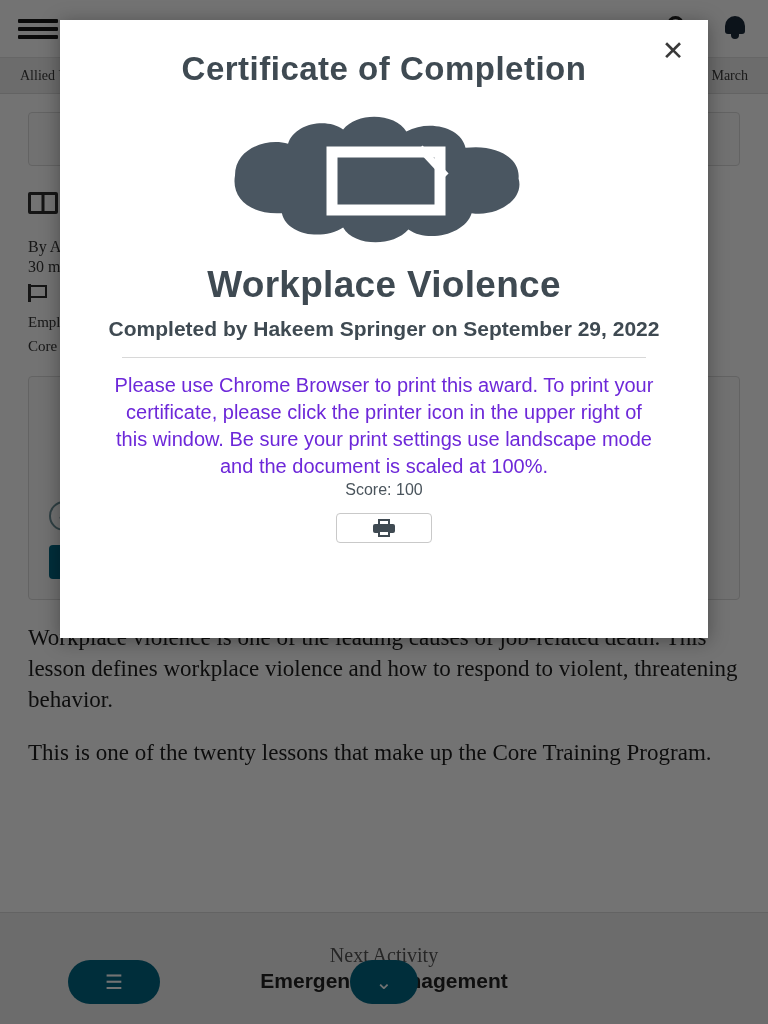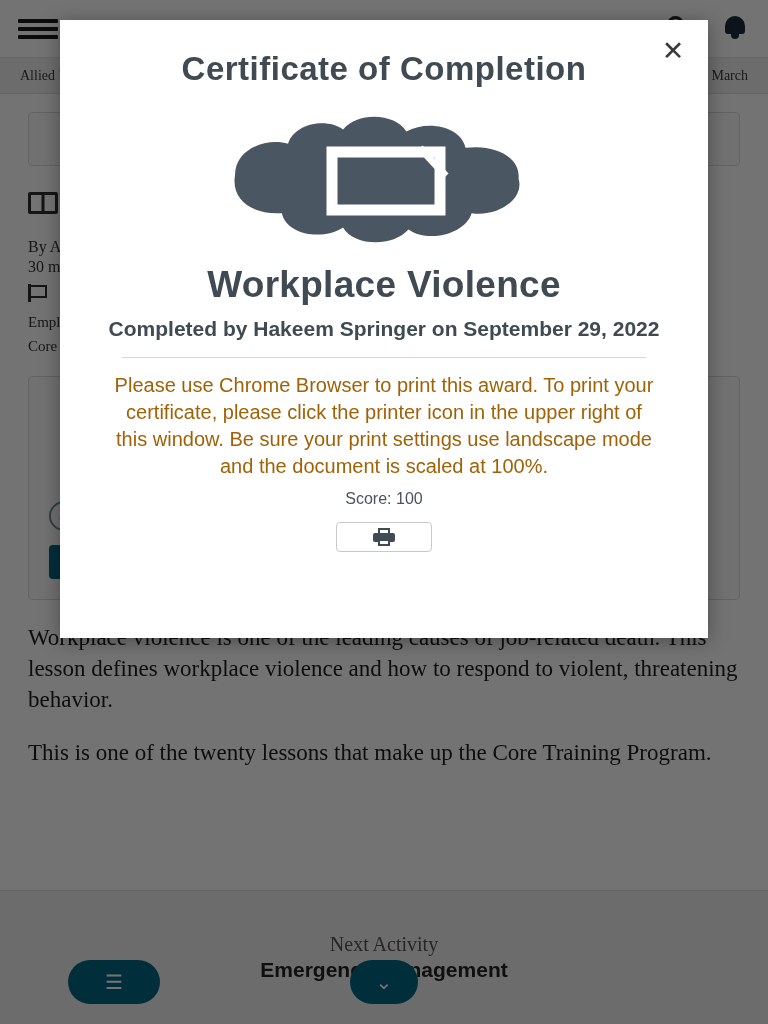--- a/index.html
+++ b/index.html
@@ -157,21 +157,21 @@
   .body-para {
     font-family: "Liberation Serif", serif;
     font-size: 23px;
     line-height: 1.35;
     color: #1d1d1d;
     margin: 22px 0 0;
   }
 
   .footer {
     position: absolute; left: 0; right: 0; bottom: 0;
-    height: 134px;
+    height: 112px;
     background: #f0f0f0;
     border-top: 1px solid #dcdcdc;
     display: flex; align-items: center; justify-content: center;
     flex-direction: column;
   }
   .next-label { font-family: "Liberation Serif", serif; font-size: 20px; color: #555; }
   .next-title { font-family: "Liberation Sans", sans-serif; font-weight: bold; font-size: 21px; color: #222; margin-top: 2px; }
   .fab {
     position: absolute;
     width: 92px; height: 44px;
@@ -236,27 +236,27 @@
     margin-top: 10px;
     line-height: 1.3;
   }
   .divider {
     height: 1px; background: #d8d8d8;
     margin: 14px 28px 0;
   }
   .instructions {
     font-family: "Liberation Sans", sans-serif;
     font-size: 20px;
-    color: #a16207;
+    color: #6d28d9;
     line-height: 1.35;
     margin: 14px 20px 0;
   }
   .score-row {
     display: flex; justify-content: center; gap: 44px;
-    margin-top: 10px;
+    margin-top: 1px;
     font-family: "Liberation Sans", sans-serif;
     font-size: 16px;
     color: #4a545c;
   }
   .print-btn {
     margin: 14px auto 0;
     width: 96px; height: 30px;
     border: 1px solid #c9c9c9;
     border-radius: 4px;
     background: #fff;

